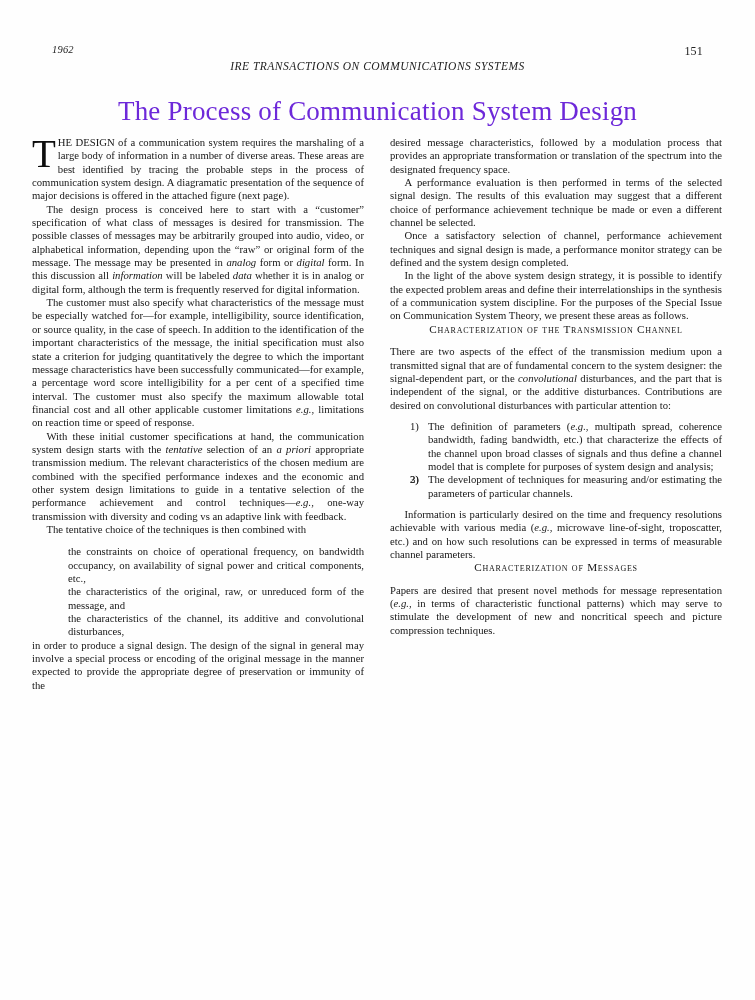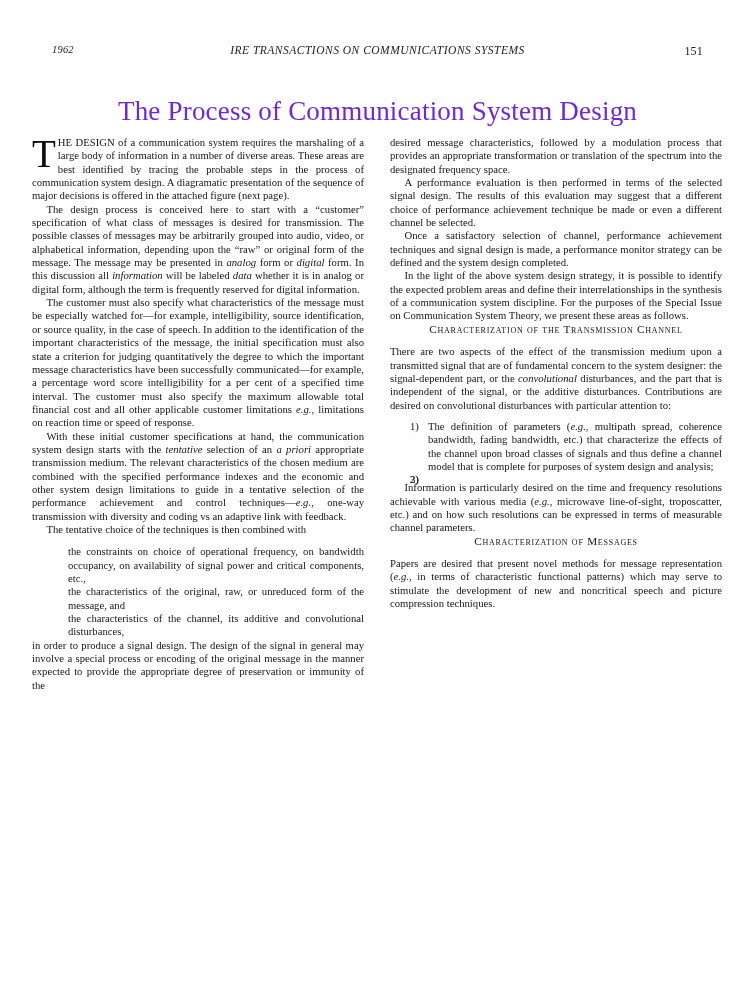--- a/index.html
+++ b/index.html
@@ -38,21 +38,21 @@
     position: absolute;
     left: 0;
     top: 0;
     font-size: 10.5px;
     font-style: italic;
   }
   .rh-title {
     position: absolute;
     left: 0;
     right: 0;
-    top: 0;
+    top: 16px;
     text-align: center;
     font-size: 11.5px;
     font-style: italic;
     font-variant: small-caps;
     letter-spacing: 0.5px;
   }
   .rh-page {
     position: absolute;
     right: 0;
     top: 0;
@@ -207,21 +207,21 @@
 
       <p>In the light of the above system design strategy, it is possible to identify the expected problem areas and define their interrelationships in the synthesis of a communication system discipline. For the purposes of the Special Issue on Communication System Theory, we present these areas as follows.</p>
 
       <p class="section-heading">Characterization of the Transmission Channel</p>
 
       <p class="no-indent"><span>There are two aspects of the effect of the transmission medium upon a transmitted signal that are of fundamental concern to the system designer: the signal-dependent part, or the </span><i>convolutional</i><span> disturbances, and the part that is independent of the signal, or the additive disturbances. Contributions are desired on convolutional disturbances with particular attention to:</span></p>
 
       <ul class="num-list">
         <li><span class="marker">1)</span><span>The definition of parameters (</span><i>e.g.</i><span>, multipath spread, coherence bandwidth, fading bandwidth, etc.) that characterize the effects of the channel upon broad classes of signals and thus define a channel model that is complete for purposes of system design and analysis;</span></li>
         <li><span class="marker">2)</span></li>
-        <li><span class="marker">3)</span></li>
+        <li><span class="marker">3)</span><span>The development of techniques for measuring and/or estimating the parameters of particular channels.</span></li>
       </ul>
 
       <p class="gap"><span>Information is particularly desired on the time and frequency resolutions achievable with various media (</span><i>e.g.</i><span>, microwave line-of-sight, troposcatter, etc.) and on how such resolutions can be expressed in terms of measurable channel parameters.</span></p>
 
       <p class="section-heading">Characterization of Messages</p>
 
       <p class="no-indent"><span>Papers are desired that present novel methods for message representation (</span><i>e.g.</i><span>, in terms of characteristic functional patterns) which may serve to stimulate the development of new and noncritical speech and picture compression techniques.</span></p>
     </div>
 
   </div>

